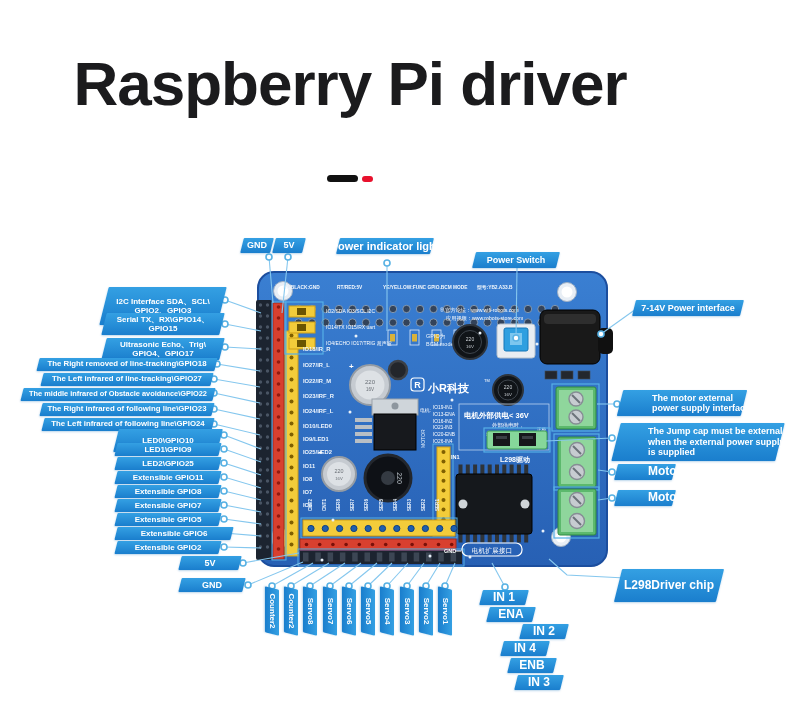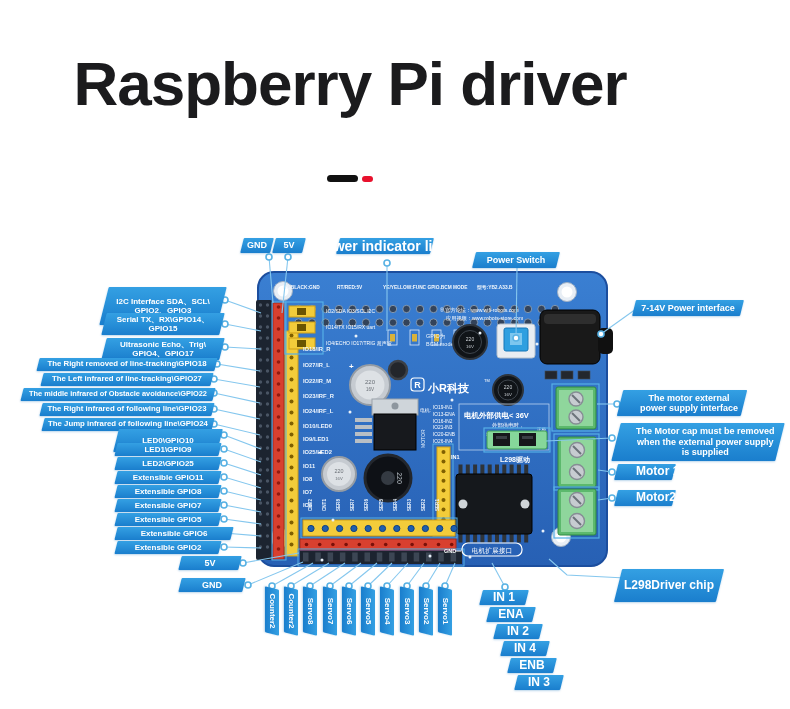--- a/index.html
+++ b/index.html
@@ -13,24 +13,24 @@
   .divider-dot{position:absolute;left:362px;top:176px;width:11px;height:6px;
          border-radius:3px;background:#e8112d;z-index:2;}
   #scene{position:absolute;left:0;top:0;z-index:1;}
   .co{position:absolute;display:flex;align-items:center;justify-content:center;
       color:#fff;font-weight:bold;font-size:9px;line-height:1.15;z-index:3;}
   .co::before{content:"";position:absolute;inset:0;border-radius:1px;
       background:linear-gradient(180deg,#34a0e3 0%,#1a7ecd 100%);
       transform:skewX(-14deg);box-shadow:0 1px 2px rgba(30,120,190,.30);}
   .co .t{position:relative;z-index:1;text-align:center;white-space:nowrap;}
   .co .t span{display:block;}
-  .f85{font-size:14px;}  .f8{font-size:8px;}  .f78{font-size:7.8px;}
+  .f85{font-size:11px;}  .f8{font-size:8px;}  .f78{font-size:7.8px;}
   .f74{font-size:7.4px;align-items:center;}  .f95{font-size:12px;}
   .la{justify-content:flex-start;}
-  .la .t{text-align:center;padding-left:20px;}
+  .la .t{text-align:left;padding-left:4px;margin-left:28px;}
   .vert{transform-origin:0 0;transform:rotate(90deg);}
 </style>
 </head>
 <body>
 
 <div class="title">
   <span>Raspberry Pi driver</span><br>
 </div>
 <div class="divider-dash"></div>
 <div class="divider-dot"></div>
@@ -617,21 +617,21 @@
 <div class="co f78" style="left:42px;top:373px;width:170px;height:13px">
     <span class="t">The Left infrared of line-tracking\GPIO27</span>
   </div>
 <div class="co f74" style="left:22px;top:388px;width:192px;height:13px">
     <span class="t">The middle infrared of Obstacle avoidance\GPIO22</span>
   </div>
 <div class="co f78" style="left:41px;top:403px;width:172px;height:13px">
     <span class="t">The Right infrared of following line\GPIO23</span>
   </div>
 <div class="co f78" style="left:43px;top:418px;width:170px;height:13px">
-    <span class="t">The Jump infrared of following line\GPIO24</span>
+    <span class="t">The Left infrared of following line\GPIO24</span>
   </div>
 <div class="co f8" style="left:116px;top:429px;width:104px;height:23px">
     <span class="t">LED0\GPIO10</span>
   </div>
 <div class="co f8" style="left:116px;top:443px;width:104px;height:13px">
     <span class="t">LED1\GPIO9</span>
   </div>
 <div class="co f8" style="left:116px;top:457px;width:104px;height:13px">
     <span class="t">LED2\GPIO25</span>
   </div>
@@ -693,42 +693,42 @@
   </div>
 
 <div class="co la" style="left:620px;top:390px;width:124px;height:26px">
     <span class="t">
       <span>The motor external</span>
       <span>power supply interface</span>
     </span>
   </div>
 <div class="co la" style="left:616px;top:423px;width:164px;height:38px">
     <span class="t">
-      <span>The Motor cap must be removed</span>
+      <span>The Jump cap must be external</span>
       <span>when the external power supply</span>
       <span>is supplied</span>
     </span>
   </div>
 <div class="co la f95" style="left:616px;top:464px;width:58px;height:16px">
     <span class="t">Motor 1</span>
   </div>
 <div class="co la f95" style="left:616px;top:490px;width:58px;height:16px">
     <span class="t">Motor2</span>
   </div>
 <div class="co f95" style="left:618px;top:569px;width:102px;height:33px">
     <span class="t">L298Driver chip</span>
   </div>
 
 <div class="co f95" style="left:481px;top:590px;width:46px;height:15px">
     <span class="t">IN 1</span>
   </div>
 <div class="co f95" style="left:488px;top:607px;width:46px;height:15px">
     <span class="t">ENA</span>
   </div>
-<div class="co f95" style="left:495px;top:624px;width:46px;height:15px">
+<div class="co f95" style="left:521px;top:624px;width:46px;height:15px">
     <span class="t">IN 2</span>
   </div>
 <div class="co f95" style="left:502px;top:641px;width:46px;height:15px">
     <span class="t">IN 4</span>
   </div>
 <div class="co f95" style="left:509px;top:658px;width:46px;height:15px">
     <span class="t">ENB</span>
   </div>
 <div class="co f95" style="left:516px;top:675px;width:46px;height:15px">
     <span class="t">IN 3</span>

